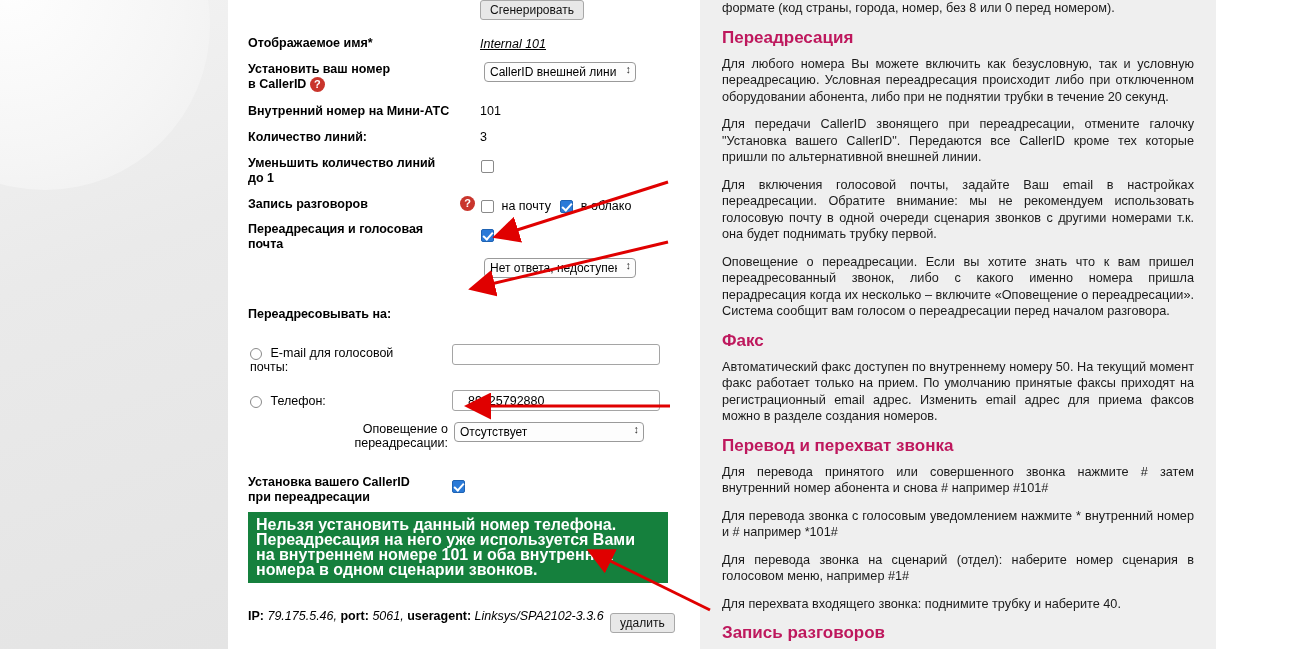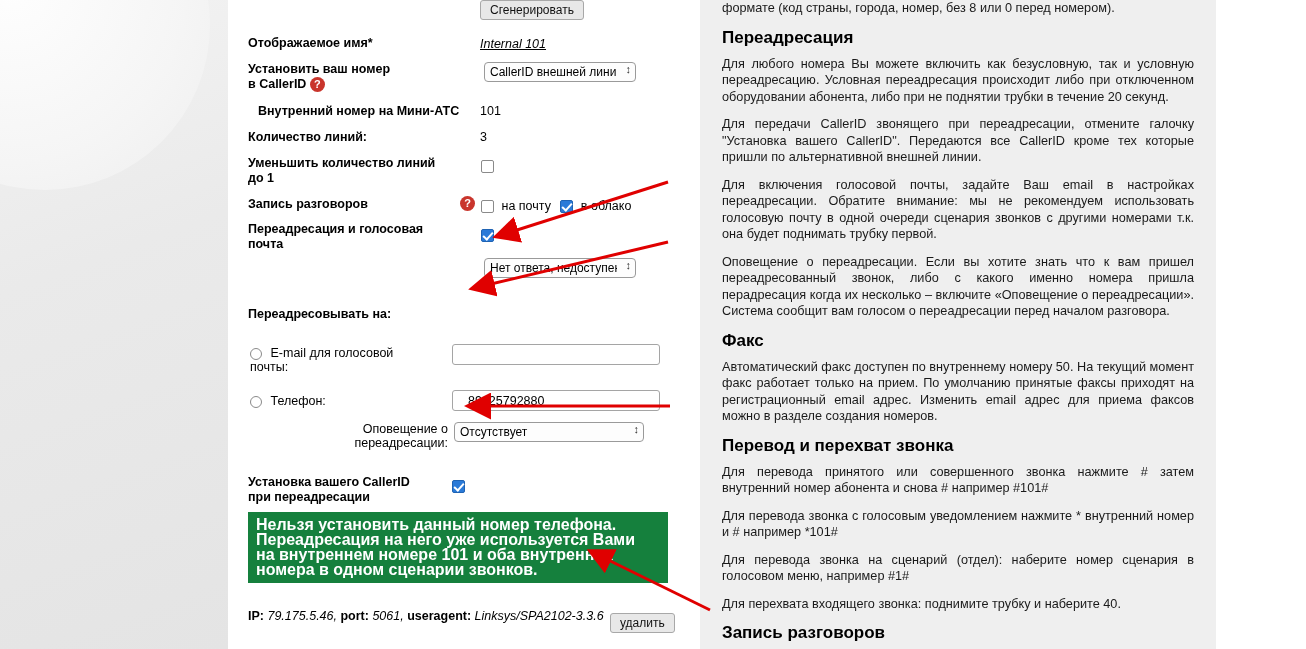--- a/index.html
+++ b/index.html
@@ -153,21 +153,21 @@
     padding: 0 22px 0 22px;
     font-size: 12.7px;
     color: #1a1a1a;
   }
   .help-col p {
     margin: 0 0 11px 0;
     text-align: justify;
     line-height: 16.5px;
   }
   .help-col h3 {
-    color: #000000;
+    color: #be185d;
     font-size: 17px;
     margin: 4px 0 8px 0;
     font-weight: bold;
   }
 
   
   .arrows { position: absolute; left: 0; top: 0; width: 1306px; height: 649px; pointer-events: none; }
 </style>
 </head>
 <body>
@@ -198,21 +198,21 @@
       </div>
     </div>
     <div class="row" style="left:256px; top:62px;">
       <span class="sel-wrap">
         <select class="sel" style="width:152px;">
           <option>CallerID внешней линии</option>
         </select>
       </span>
     </div>
 
-    <div class="row" style="left:20px; top:104px;margin-left:10px;">
+    <div class="row" style="left:20px; top:104px;">
       <span class="lbl">Внутренний номер на Мини-АТС</span>
     </div>
     <div class="row" style="left:252px; top:104px;">
       <span class="val">101</span>
     </div>
 
     <div class="row" style="left:20px; top:130px;">
       <span class="lbl">Количество линий:</span>
     </div>
     <div class="row" style="left:252px; top:130px;">

